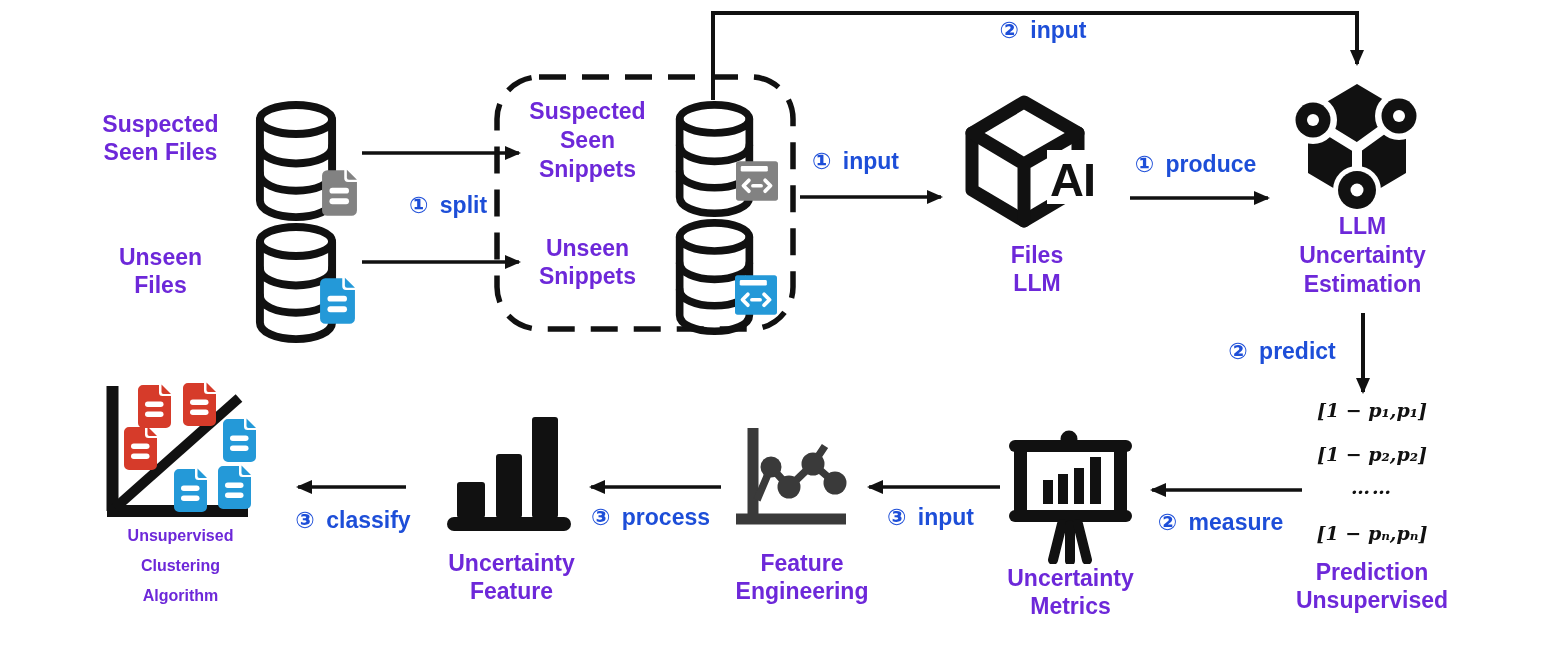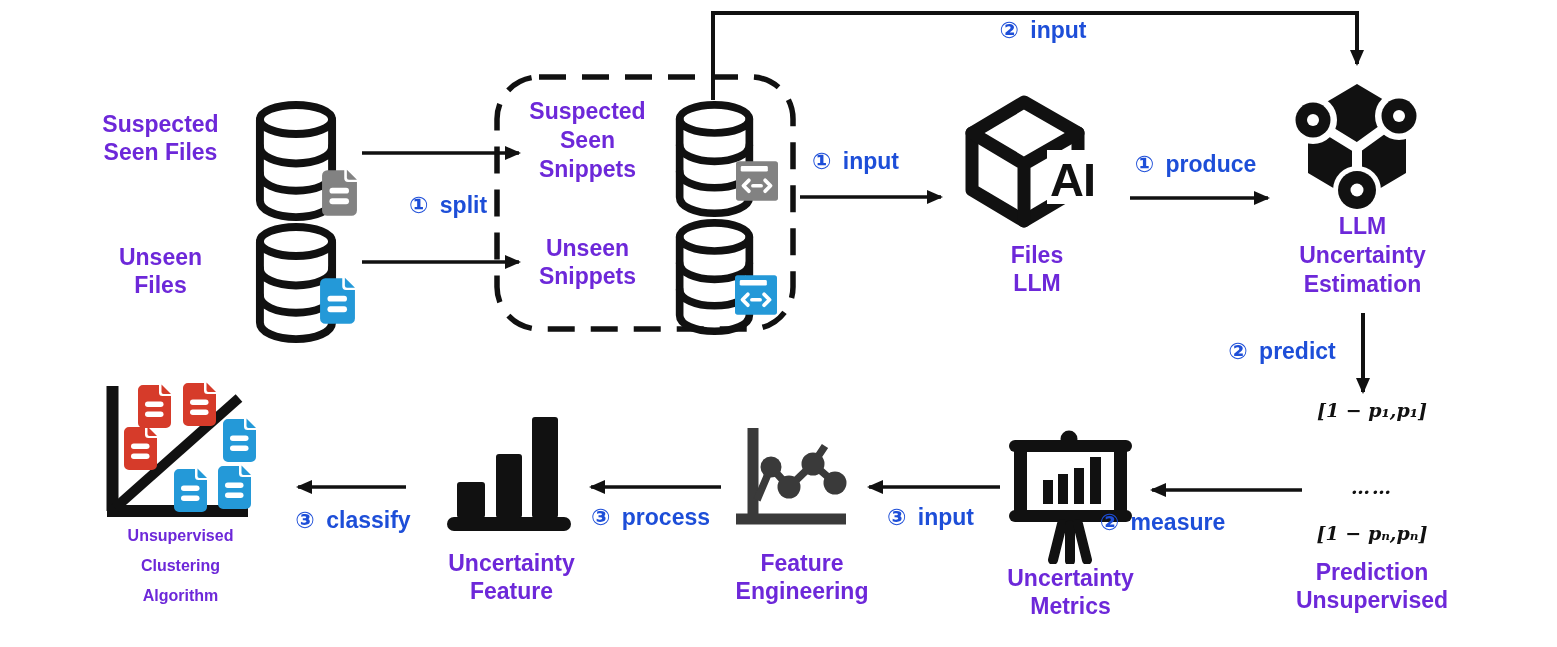--- a/index.html
+++ b/index.html
@@ -195,26 +195,27 @@
 Engineering</div>
   <div class="lbl" style="left:424px;top:549px;width:175px">Uncertainty
 Feature</div>
   <div class="lbl lbl3 big" style="left:83px;top:521px;width:195px">Unsupervised
 Clustering
 Algorithm</div>
   <div class="lbl" style="left:1283px;top:558px;width:178px">Prediction
 Unsupervised</div>
 
   <div class="math" style="left:1287px;top:399px;width:170px">[1 − p₁,p₁]</div>
+  <div class="math" style="left:1287px;top:443px;width:170px">[1 − p₂,p₂]</div>
   <div class="math" style="left:1287px;top:476px;width:170px;letter-spacing:2px">……</div>
   <div class="math" style="left:1287px;top:522px;width:170px">[1 − pₙ,pₙ]</div>
 
   <div class="step" style="left:383px;top:192px;width:130px">① split</div>
   <div class="step" style="left:963px;top:17px;width:160px">② input</div>
   <div class="step" style="left:788px;top:148px;width:135px">① input</div>
   <div class="step" style="left:1113px;top:151px;width:165px">① produce</div>
   <div class="step" style="left:1212px;top:338px;width:140px">② predict</div>
-  <div class="step" style="left:1080px;top:509px;width:165px">② measure</div>
+  <div class="step" style="left:1138px;top:509px;width:165px">② measure</div>
   <div class="step" style="left:858px;top:504px;width:145px">③ input</div>
   <div class="step" style="left:568px;top:504px;width:165px">③ process</div>
   <div class="step" style="left:278px;top:507px;width:150px">③ classify</div>
 
 </div>
 
 </body></html>

